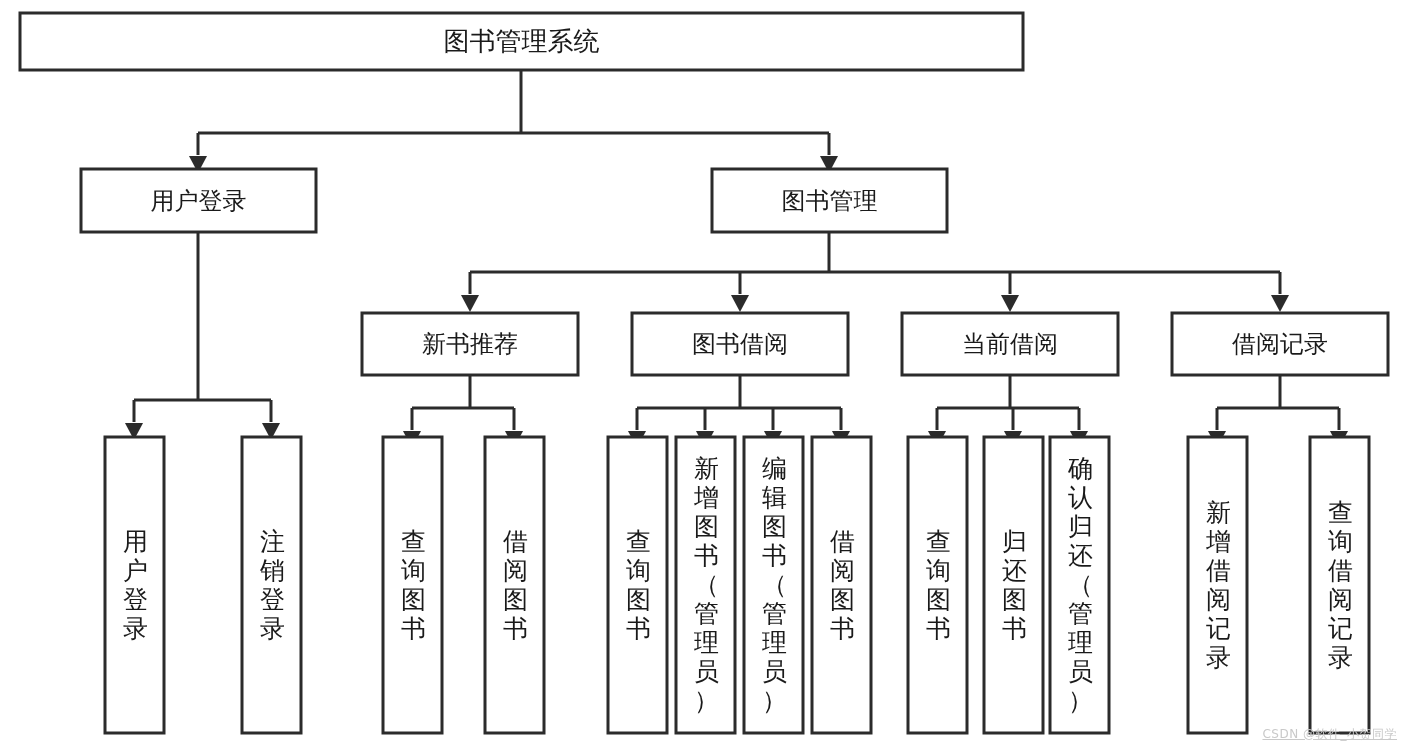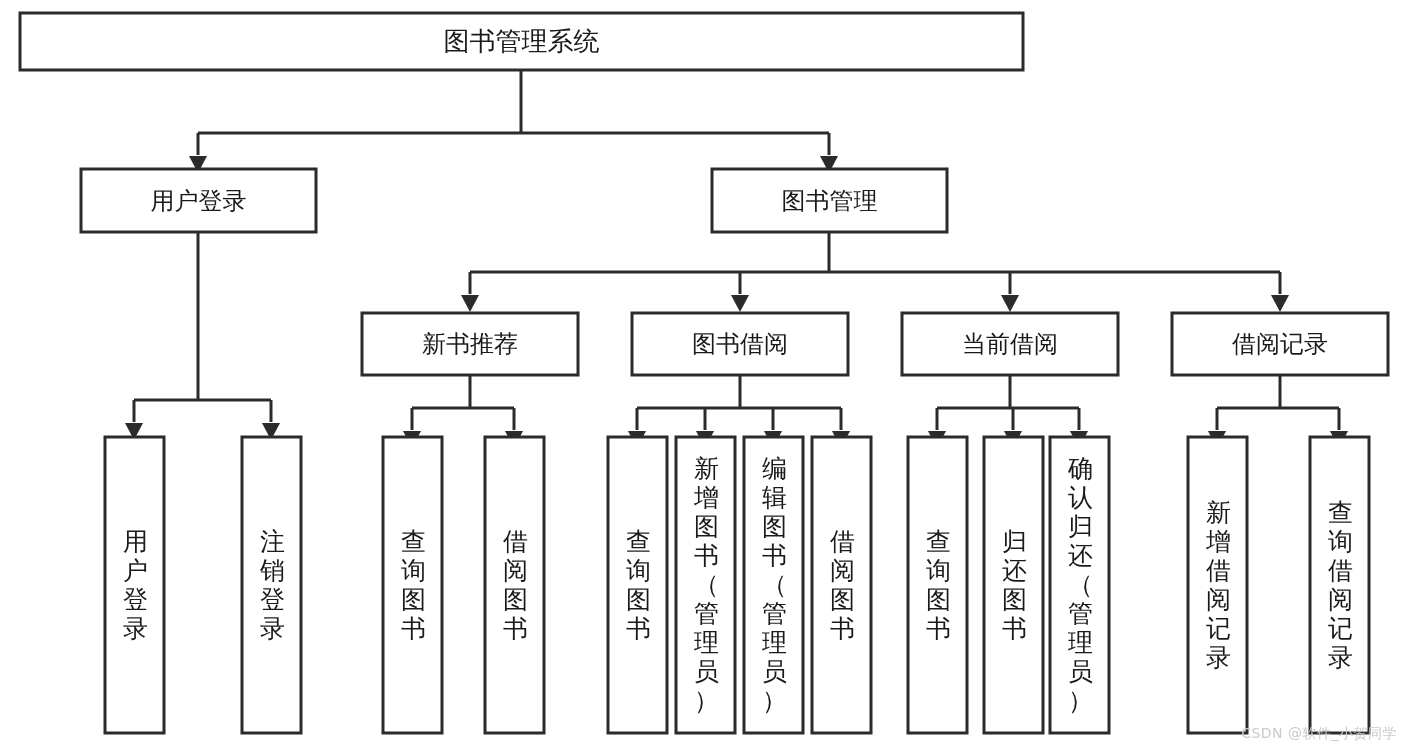--- a/index.html
+++ b/index.html
@@ -38,25 +38,26 @@
     stroke-width:3;
     fill:none;
     stroke-linecap:butt;
   }
   .arrow-head{fill:#2b2b2b;stroke:none;}
   .watermark{
     position:absolute;
     right:8px;
     bottom:4px;
     font-family:"DejaVu Sans","Liberation Sans",sans-serif;
-    font-size:14px;
+    font-size:12px;
     color:#c9c9c9;
     letter-spacing:0.5px;
     white-space:nowrap;
     user-select:none;
+    text-decoration:underline;
   }
 </style>
 </head>
 <body>
 
 <div id="diagram-root">
   <svg id="chart" viewBox="0 0 1405 747">
     <g id="connectors-layer">
         <line x1="521" y1="70" x2="521" y2="133" class="connector"></line>
         <line x1="198" y1="133" x2="829" y2="133" class="connector"></line>

